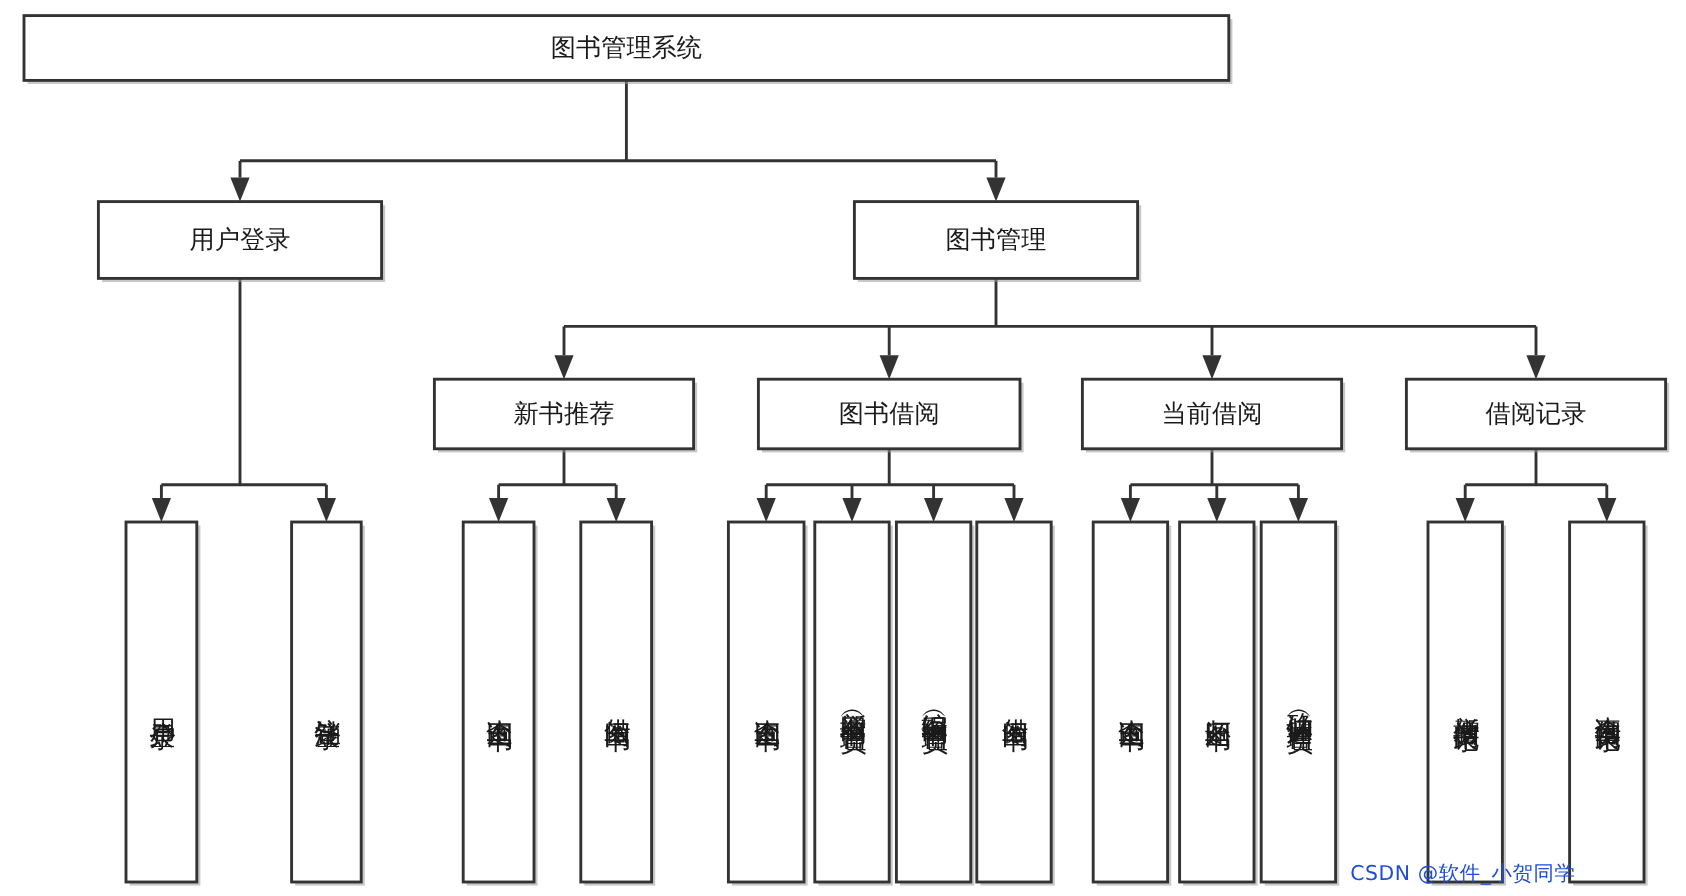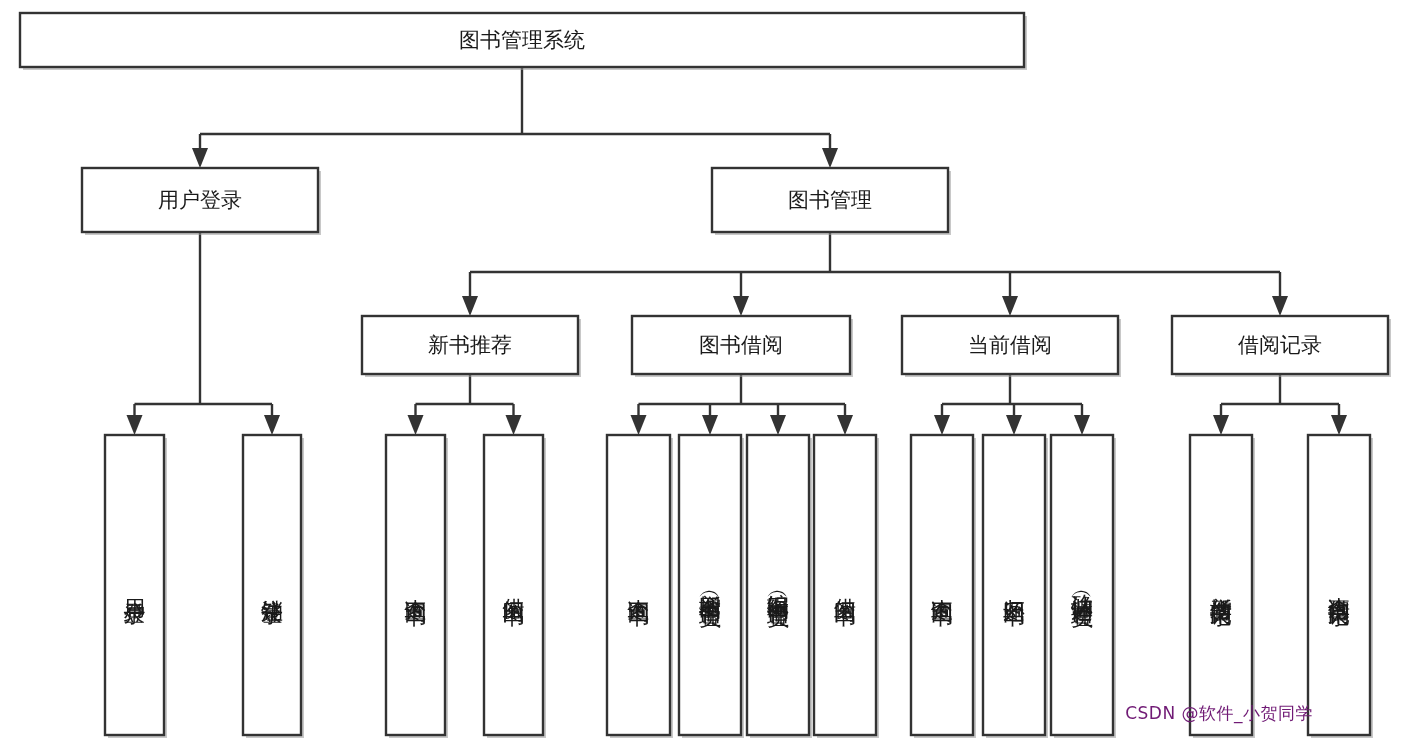--- a/index.html
+++ b/index.html
@@ -59,24 +59,24 @@
   .leaf-label-wrap {
     position: absolute;
     display: flex;
     align-items: center;
     justify-content: center;
     pointer-events: none;
   }
   .watermark {
     position: absolute;
     right: 10px;
-    bottom: 22px;
+    bottom: 8px;
     font-family: "DejaVu Sans", "Liberation Sans", sans-serif;
     font-size: 17px;
-    color: #701a75;
+    color: #1d4ed8;
     white-space: nowrap;
     letter-spacing: 0.5px;
   }
 </style>
 </head>
 <body>
 
 <div id="diagram-root">
 
   <svg id="diagram-svg" width="1405" height="747" viewBox="0 0 1405 747" xmlns="http://www.w3.org/2000/svg">

